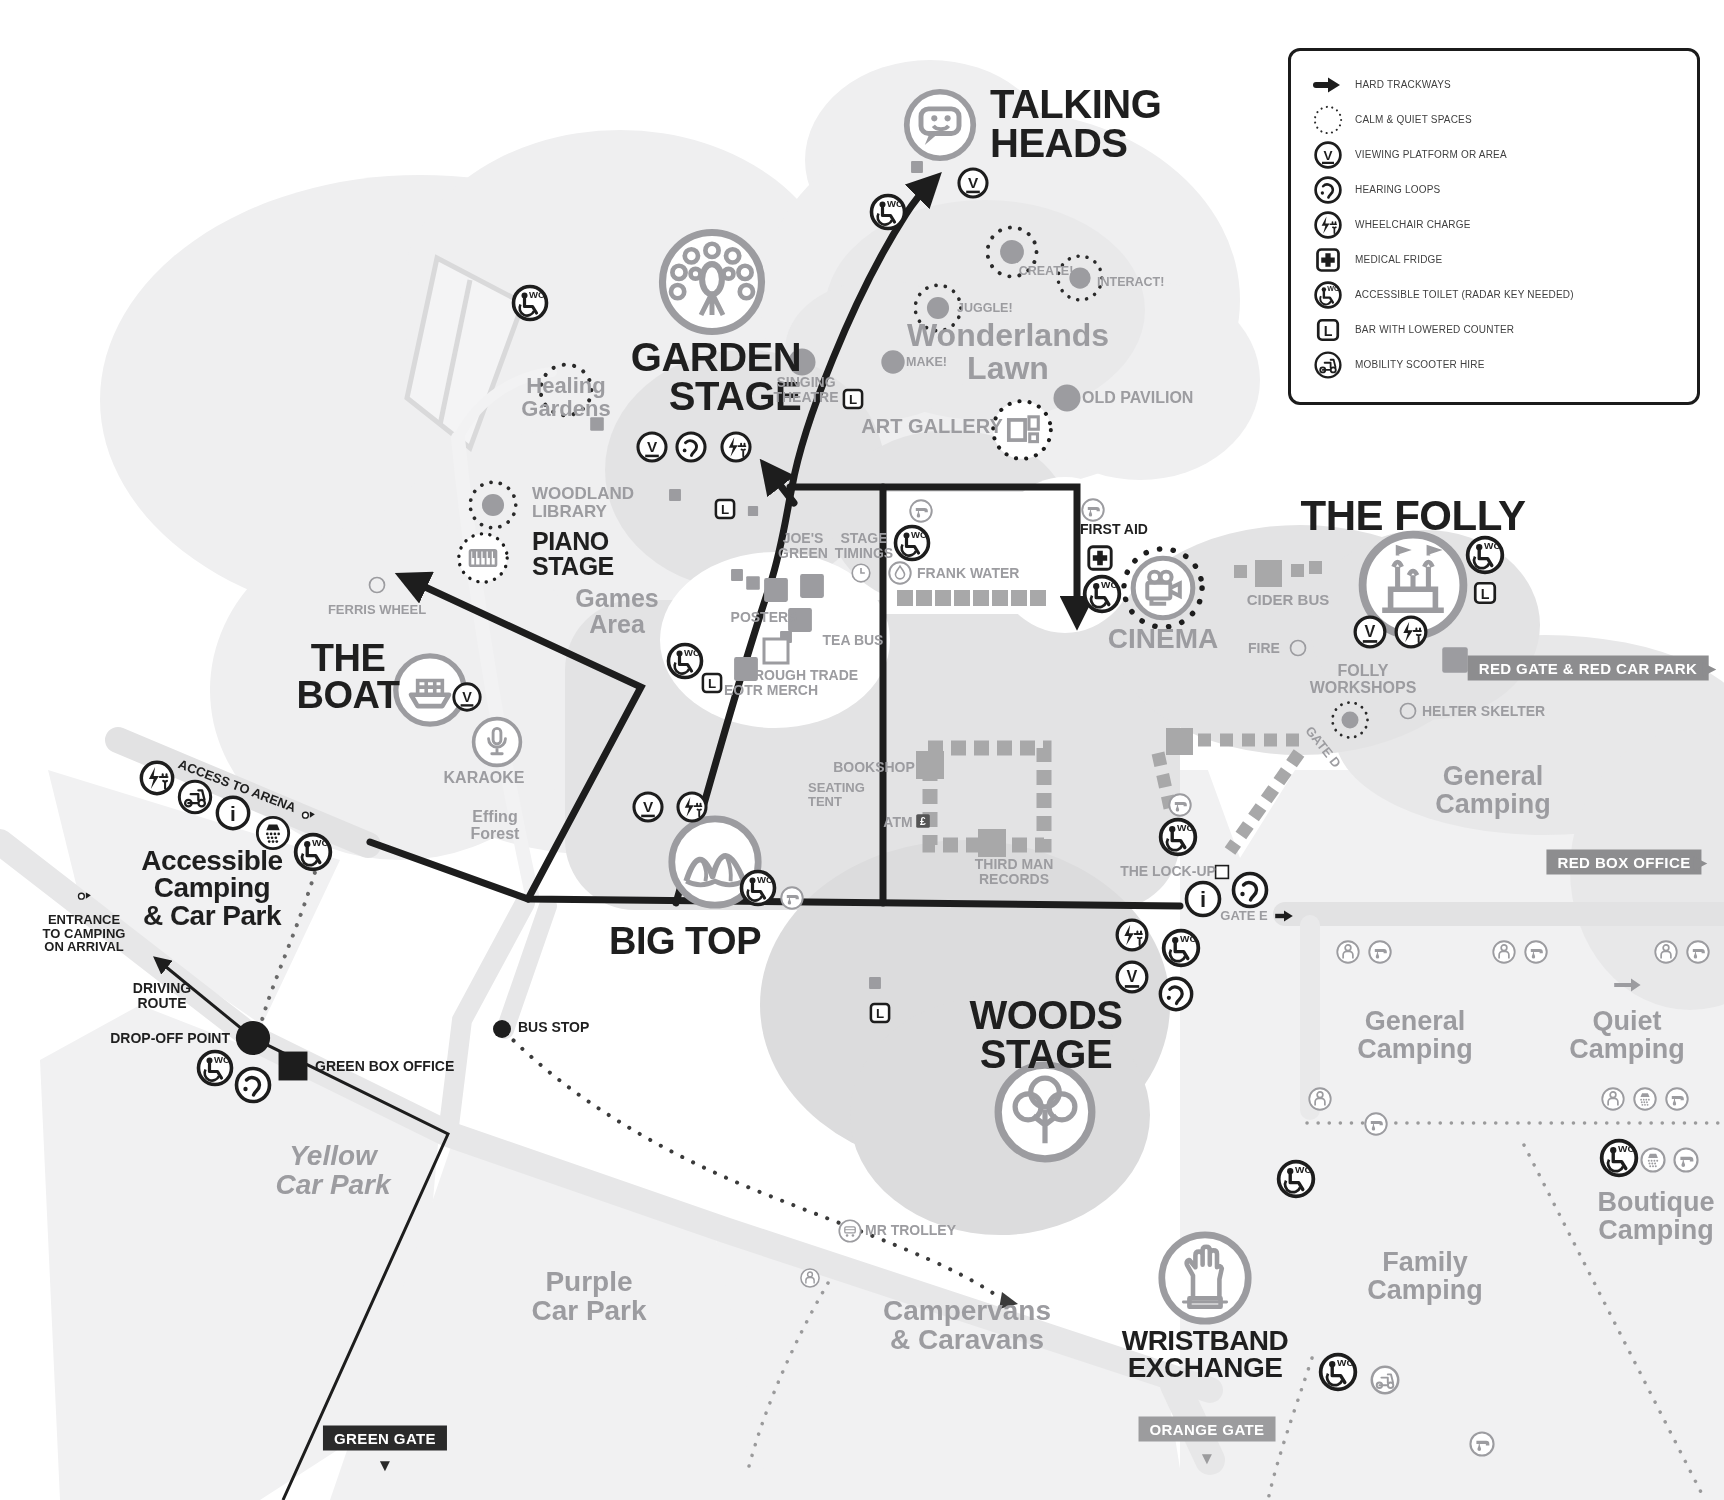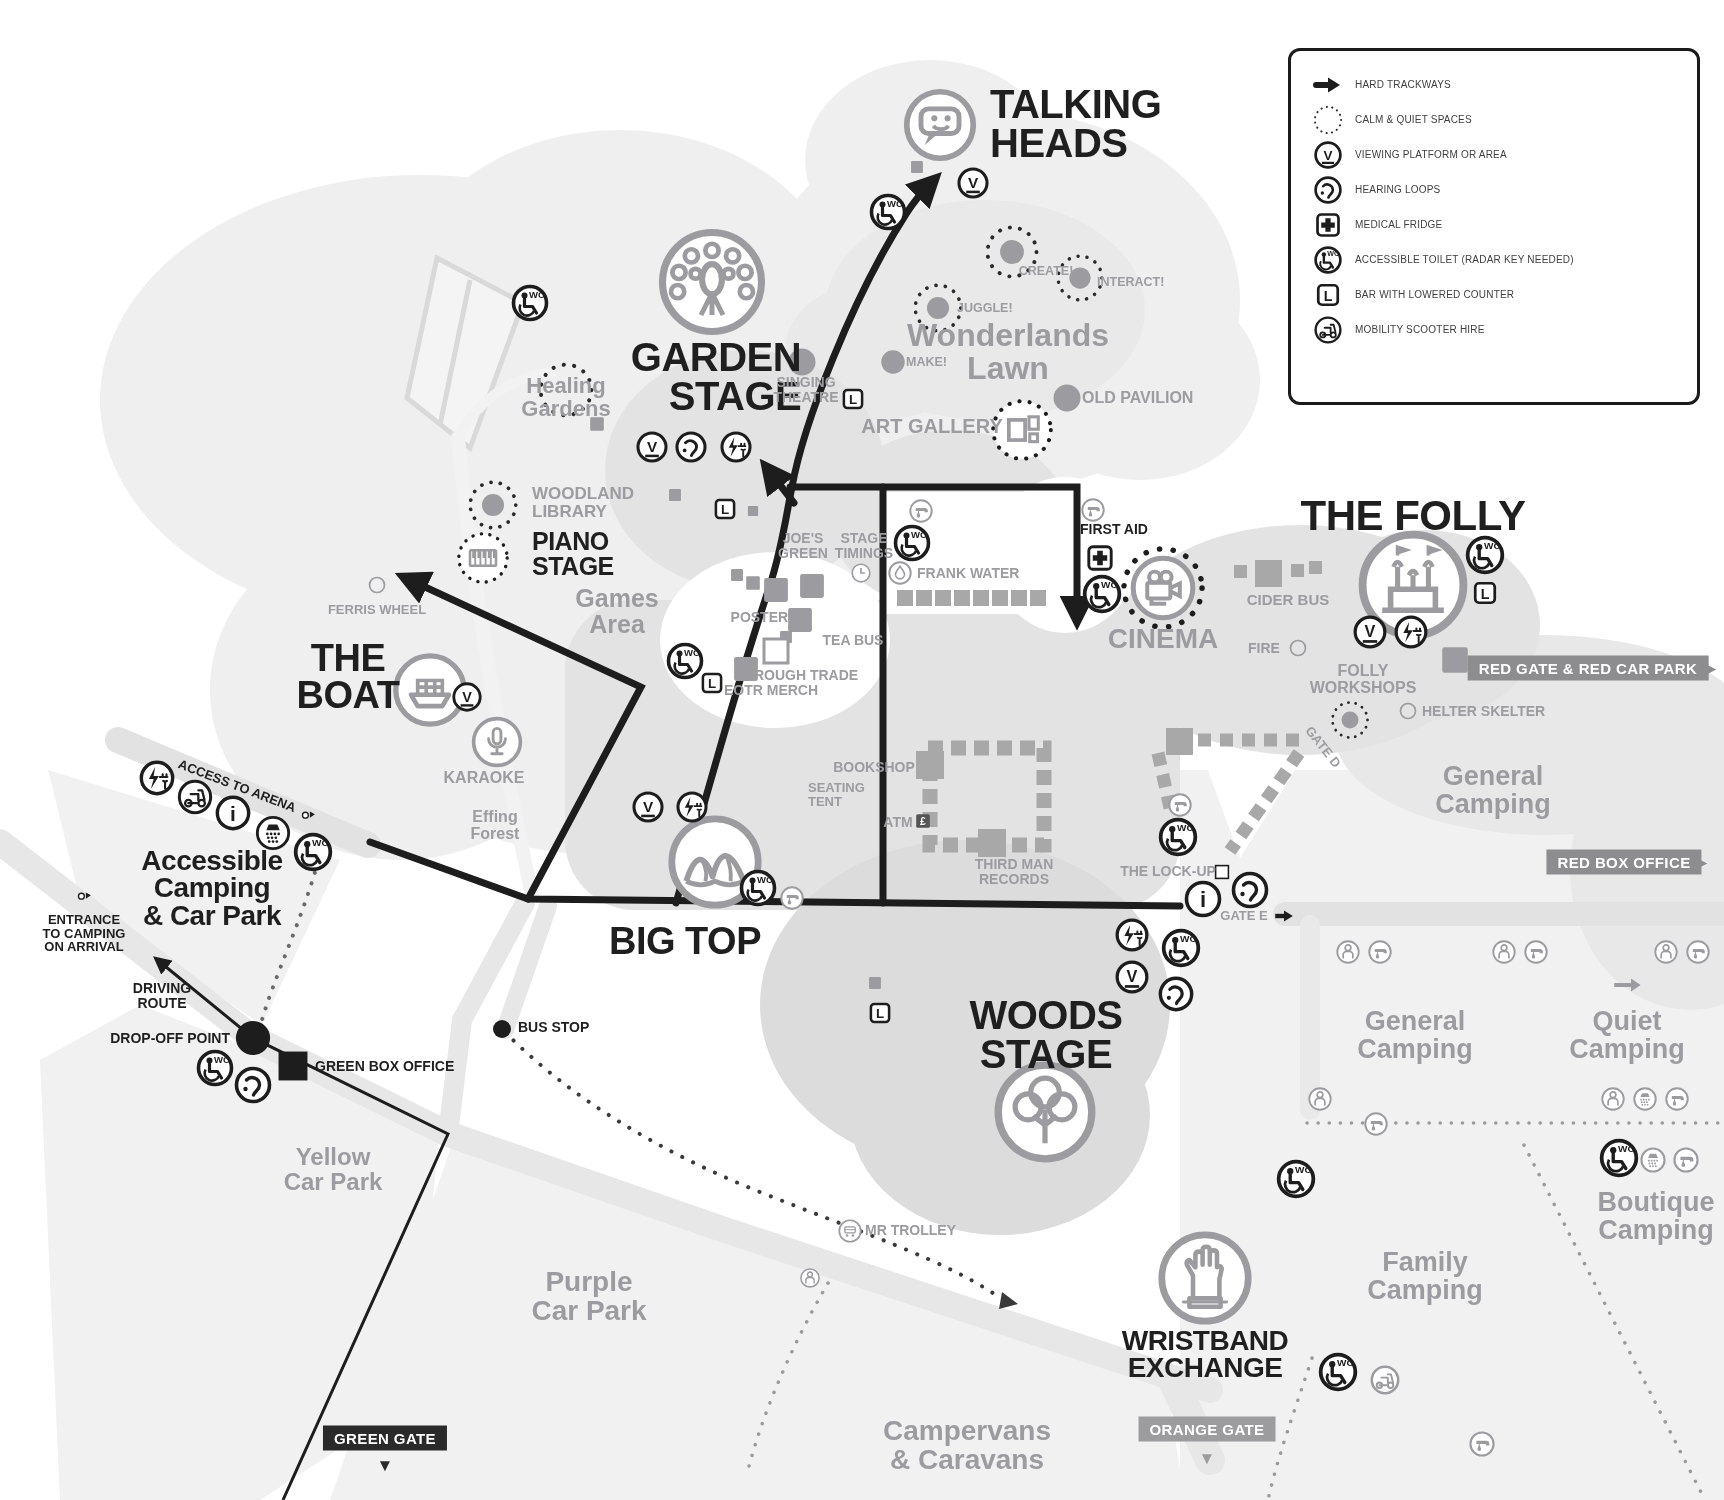--- a/index.html
+++ b/index.html
@@ -968,25 +968,25 @@
 Camping
 &amp; Car Park</div>
       <div class="lbl cg" style="left: 1008px; top: 352px; font-size: 32px;">Wonderlands
 Lawn</div>
       <div class="lbl cg" style="left: 566px; top: 398px; font-size: 22px;">Healing
 Gardens</div>
       <div class="lbl cg" style="left: 617px; top: 611px; font-size: 25px;">Games
 Area</div>
       <div class="lbl cg" style="left: 495px; top: 826px; font-size: 16px;">Effing
 Forest</div>
-      <div class="lbl cg" style="left: 333px; top: 1170px; font-size: 24px;">Yellow
+      <div class="lbl cg" style="left: 333px; top: 1170px; font-size: 28px; font-style: italic;">Yellow
 Car Park</div>
       <div class="lbl cg" style="left: 589px; top: 1296px; font-size: 28px;">Purple
 Car Park</div>
-      <div class="lbl cg" style="left: 967px; top: 1445px; font-size: 28px;">Campervans
+      <div class="lbl cg" style="left: 967px; top: 1325px; font-size: 28px;">Campervans
 &amp; Caravans</div>
       <div class="lbl cg" style="left: 1493px; top: 790px; font-size: 27px;">General
 Camping</div>
       <div class="lbl cg" style="left: 1415px; top: 1035px; font-size: 27px;">General
 Camping</div>
       <div class="lbl cg" style="left: 1627px; top: 1035px; font-size: 27px;">Quiet
 Camping</div>
       <div class="lbl cg" style="left: 1425px; top: 1276px; font-size: 27px;">Family
 Camping</div>
       <div class="lbl cg" style="left: 1656px; top: 1216px; font-size: 27px;">Boutique
@@ -1085,20 +1085,30 @@
               <circle cx="20" cy="20" r="16.5" fill="#fff" stroke="currentColor" stroke-width="3.6"></circle>
               <path d="M13.5 15 a7.5 7.5 0 0 1 13 5 c0 5 -4.5 5.5 -6 10" fill="none" stroke="currentColor" stroke-width="3.4" stroke-linecap="round"></path>
               <circle cx="12.5" cy="24" r="2.2" fill="currentColor"></circle>
             </svg>
           </span>
           <span class="lglabel">HEARING LOOPS</span>
         </div>
         <div class="lgrow">
           <span class="lgicon">
             <svg width="30" height="30" viewBox="0 0 40 40">
+              <circle cx="20" cy="20" r="16.5" fill="#fff" stroke="currentColor" stroke-width="3.6"></circle>
+              <path d="M18 8.5 l-6.5 12.5 h5 l-3 10.5 l8.5 -13.5 h-5.5 z" fill="currentColor"></path>
+              <path d="M23 19 h8 M26 16 v3 M30 16 v3 M26.5 23 a3.5 3.5 0 0 0 4 0 M28.5 25 v6" stroke="currentColor" stroke-width="2.2" fill="none" stroke-linecap="round"></path>
+            </svg>
+          </span>
+          <span class="lglabel">WHEELCHAIR CHARGE</span>
+        </div>
+        <div class="lgrow">
+          <span class="lgicon">
+            <svg width="30" height="30" viewBox="0 0 40 40">
               <rect x="6" y="6" width="28" height="28" rx="5" fill="#fff" stroke="currentColor" stroke-width="3.6"></rect>
               <path d="M20 11 v18 M11 20 h18" stroke="currentColor" stroke-width="7"></path>
             </svg>
           </span>
           <span class="lglabel">MEDICAL FRIDGE</span>
         </div>
         <div class="lgrow">
           <span class="lgicon">
             <svg width="30" height="30" viewBox="0 0 40 40">
               <circle cx="20" cy="20" r="16.5" fill="#fff" stroke="currentColor" stroke-width="3.6"></circle>

